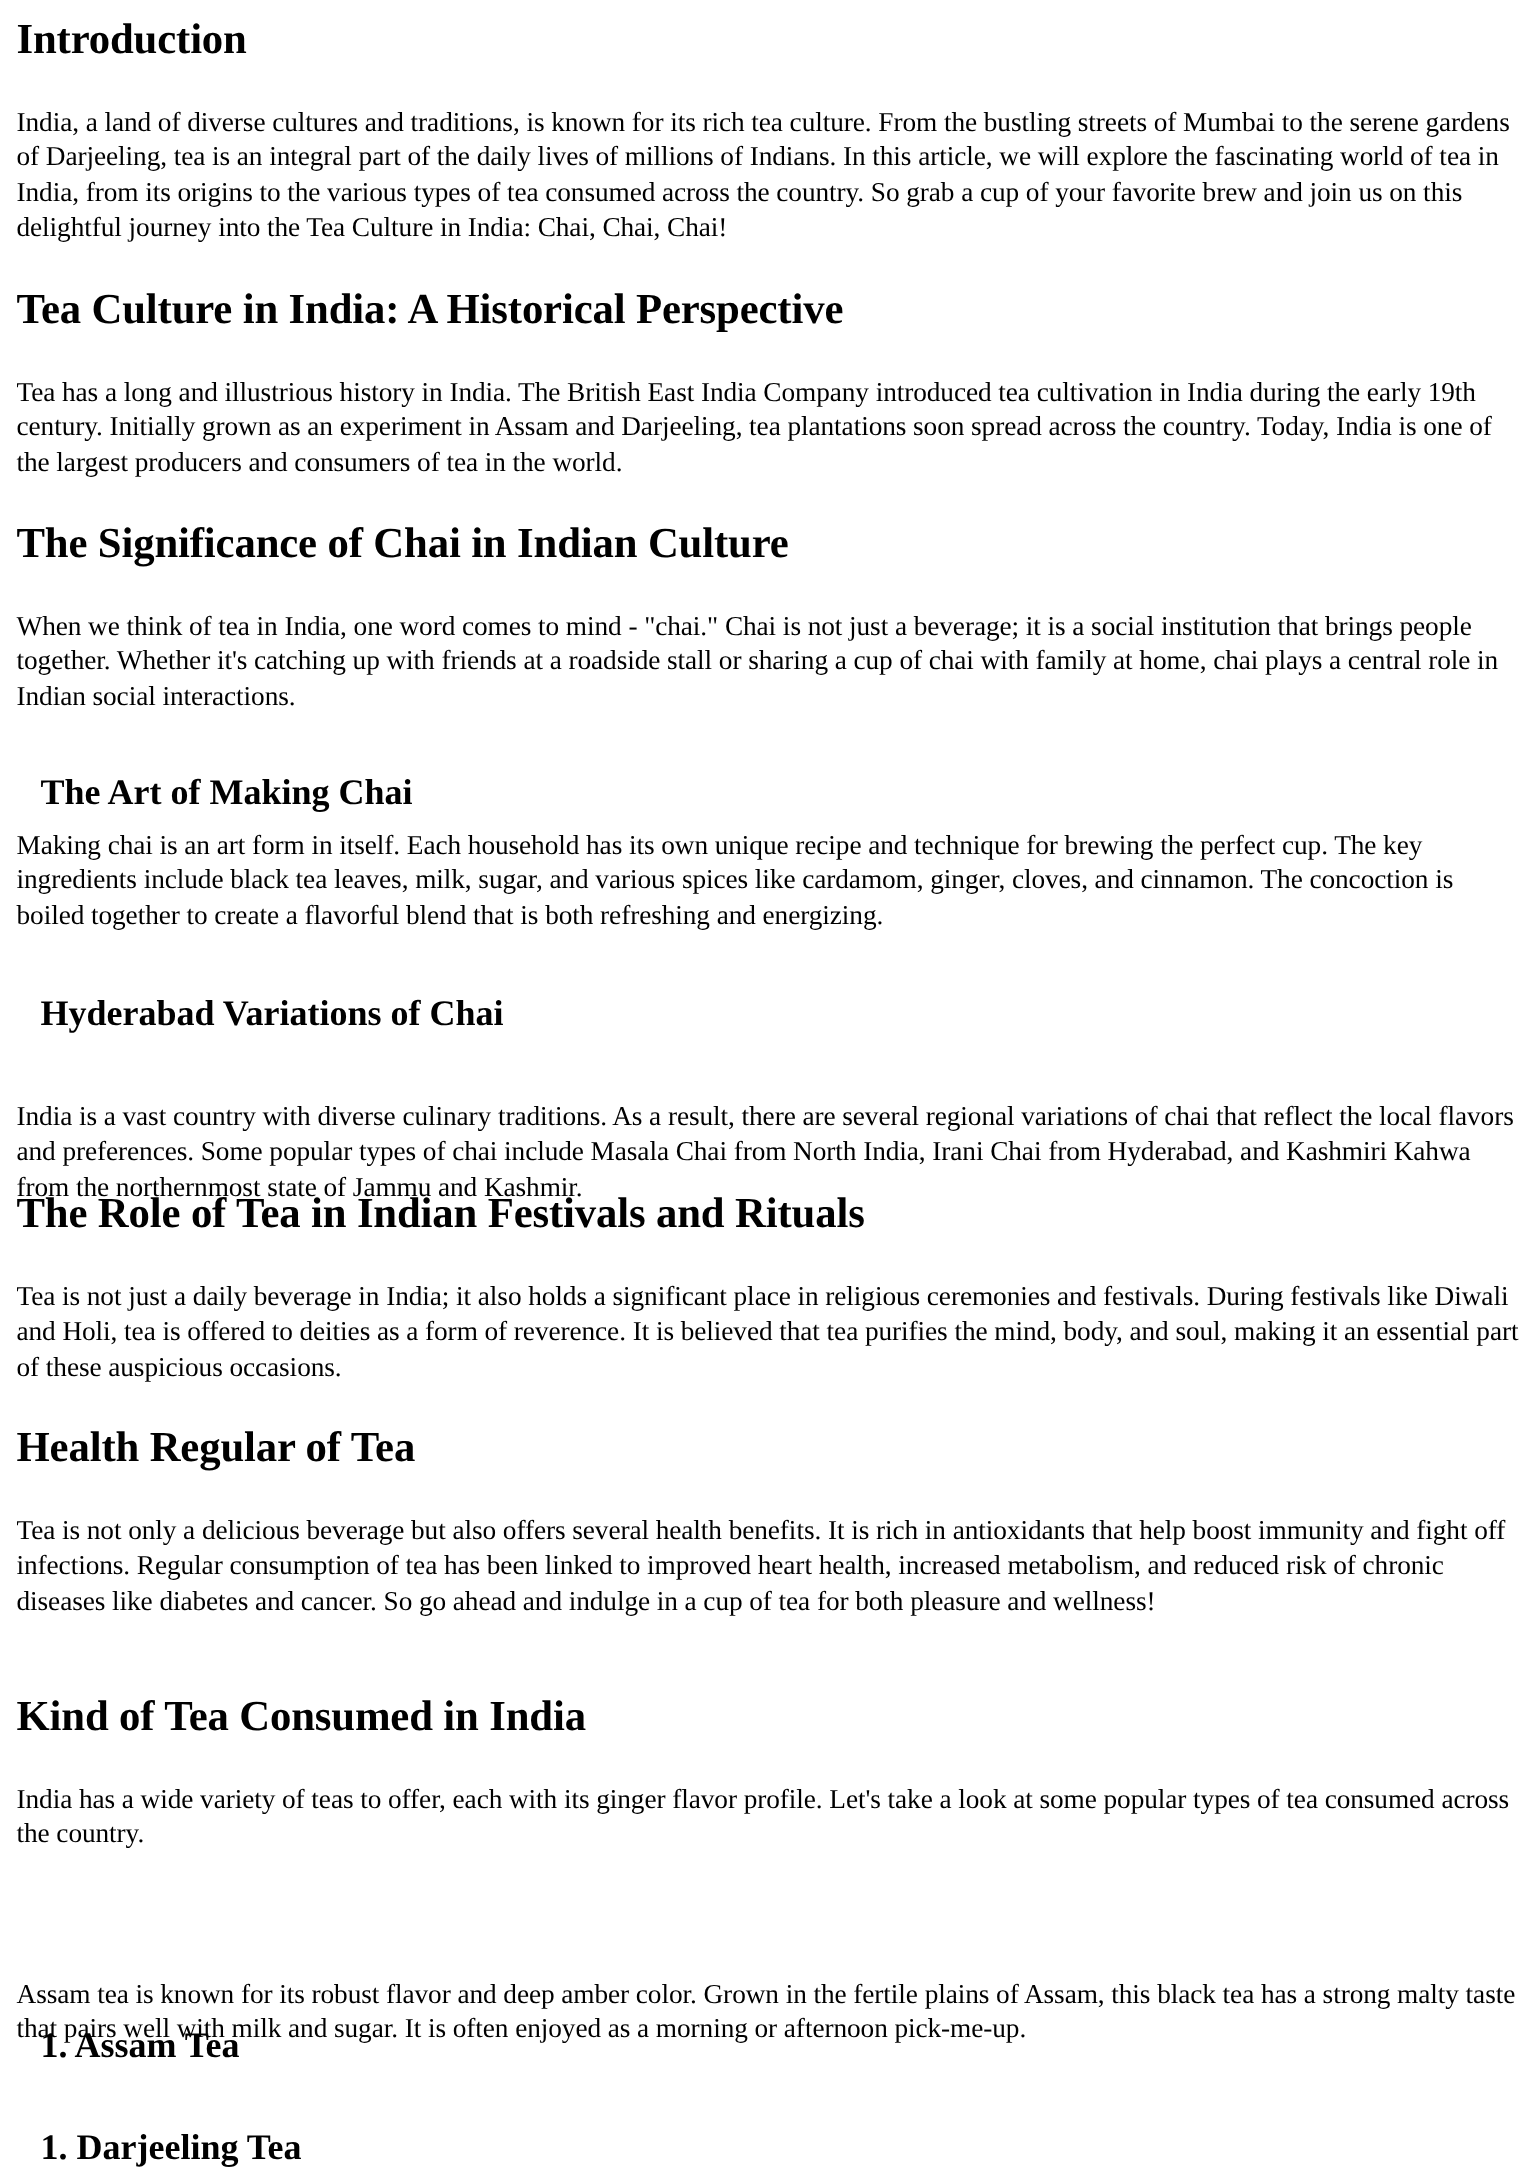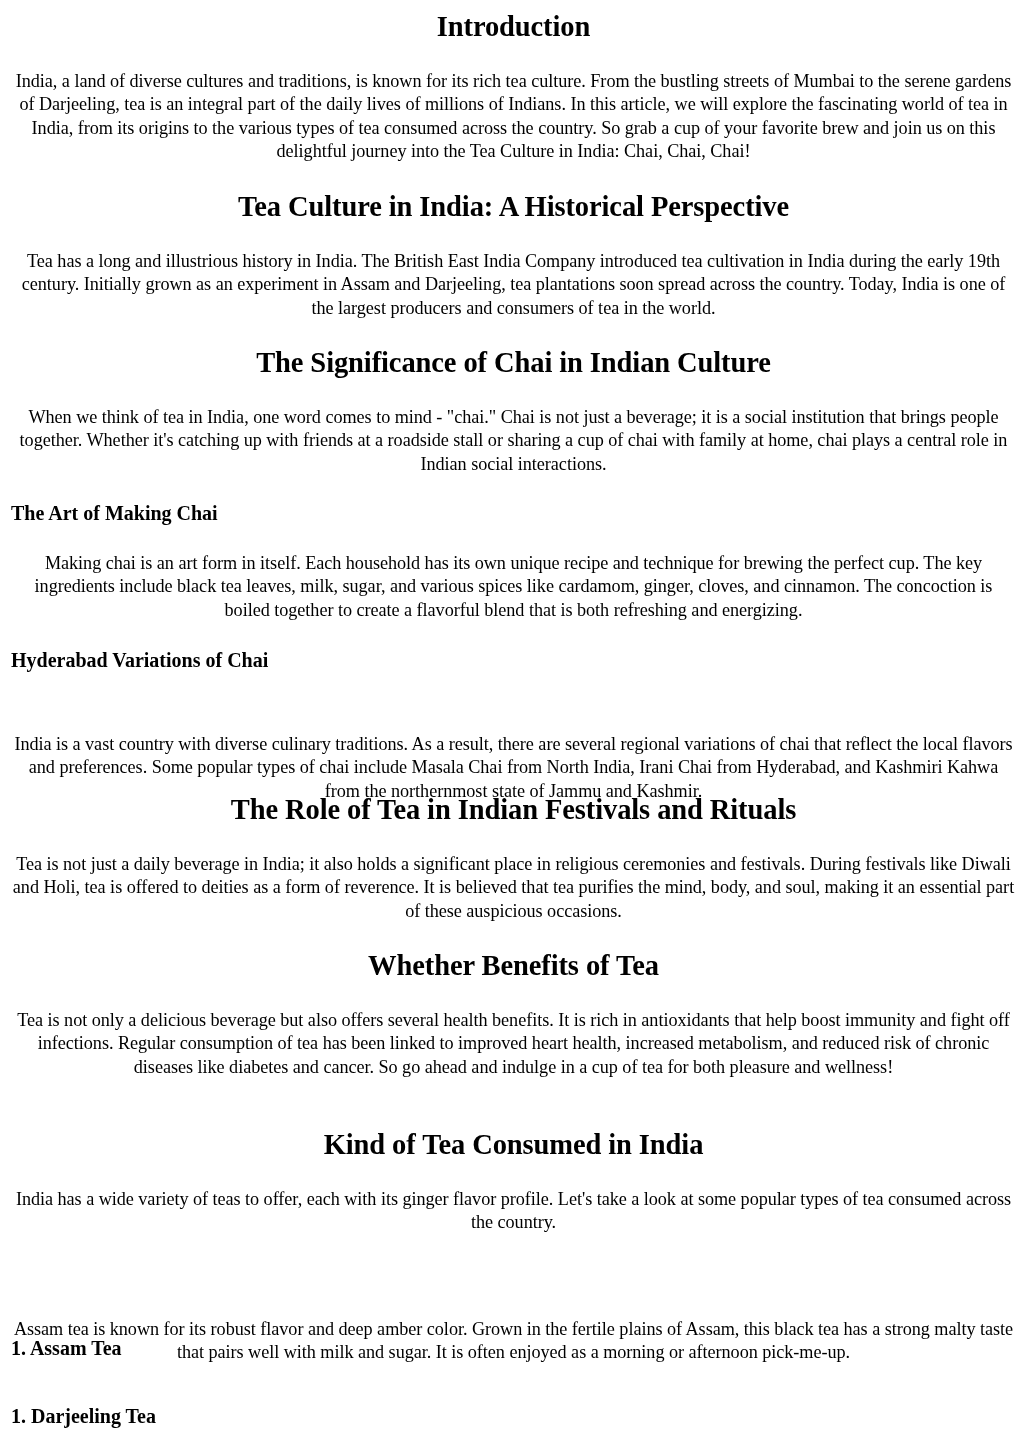--- a/index.html
+++ b/index.html
@@ -5,29 +5,27 @@
   html, body { margin: 0; padding: 0; background: #ffffff; }
   body {
     width: 1024px; height: 1448px; overflow: hidden;
     font-family: "Liberation Serif", "DejaVu Serif", serif;
     color: #000000;
   }
   .doc { padding: 0 8px 0 11px; position: relative; }
   h2 {
     font-size: 28.5px; font-weight: bold; margin: 0; line-height: 34px;
     letter-spacing: -0.1px;
-    text-align: center;
   }
   h3 {
-    font-size: 20px; font-weight: bold; margin: 0; line-height: 26px;
+    font-size: 24px; font-weight: bold; margin: 16px; line-height: 26px;
   }
   p {
     font-size: 18.2px; line-height: 23.3px; margin: 0;
     letter-spacing: -0.05px;
-    text-align: center;
   }
   .blk { position: absolute; left: 11px; right: 8px; }
 </style>
 </head>
 <body>
 
 <div class="doc">
   <h2 class="blk" style="top:10px">Introduction</h2>
   <p class="blk" style="top:70px">India, a land of diverse cultures and traditions, is known for its rich tea culture. From the bustling streets of Mumbai to the serene gardens of Darjeeling, tea is an integral part of the daily lives of millions of Indians. In this article, we will explore the fascinating world of tea in India, from its origins to the various types of tea consumed across the country. So grab a cup of your favorite brew and join us on this delightful journey into the Tea Culture in India: Chai, Chai, Chai!</p>
 
@@ -39,21 +37,21 @@
 
   <h3 class="blk" style="top:500px">The Art of Making Chai</h3>
   <p class="blk" style="top:552px">Making chai is an art form in itself. Each household has its own unique recipe and technique for brewing the perfect cup. The key ingredients include black tea leaves, milk, sugar, and various spices like cardamom, ginger, cloves, and cinnamon. The concoction is boiled together to create a flavorful blend that is both refreshing and energizing.</p>
 
   <h3 class="blk" style="top:647px">Hyderabad Variations of Chai</h3>
   <p class="blk" style="top:733px">India is a vast country with diverse culinary traditions. As a result, there are several regional variations of chai that reflect the local flavors and preferences. Some popular types of chai include Masala Chai from North India, Irani Chai from Hyderabad, and Kashmiri Kahwa from the northernmost state of Jammu and Kashmir.</p>
 
   <h2 class="blk" style="top:793px">The Role of Tea in Indian Festivals and Rituals</h2>
   <p class="blk" style="top:853px">Tea is not just a daily beverage in India; it also holds a significant place in religious ceremonies and festivals. During festivals like Diwali and Holi, tea is offered to deities as a form of reverence. It is believed that tea purifies the mind, body, and soul, making it an essential part of these auspicious occasions.</p>
 
-  <h2 class="blk" style="top:949px">Whether Benefits of Tea</h2>
+  <h2 class="blk" style="top:949px">Health Regular of Tea</h2>
   <p class="blk" style="top:1009px">Tea is not only a delicious beverage but also offers several health benefits. It is rich in antioxidants that help boost immunity and fight off infections. Regular consumption of tea has been linked to improved heart health, increased metabolism, and reduced risk of chronic diseases like diabetes and cancer. So go ahead and indulge in a cup of tea for both pleasure and wellness!</p>
 
   <h2 class="blk" style="top:1128px">Kind of Tea Consumed in India</h2>
   <p class="blk" style="top:1188px">India has a wide variety of teas to offer, each with its ginger flavor profile. Let's take a look at some popular types of tea consumed across the country.</p>
 
   <h3 class="blk" style="top:1335px">1. Assam Tea</h3>
   <p class="blk" style="top:1318px">Assam tea is known for its robust flavor and deep amber color. Grown in the fertile plains of Assam, this black tea has a strong malty taste that pairs well with milk and sugar. It is often enjoyed as a morning or afternoon pick-me-up.</p>
 
   <h3 class="blk" style="top:1403px">1. Darjeeling Tea</h3>
 </div>

